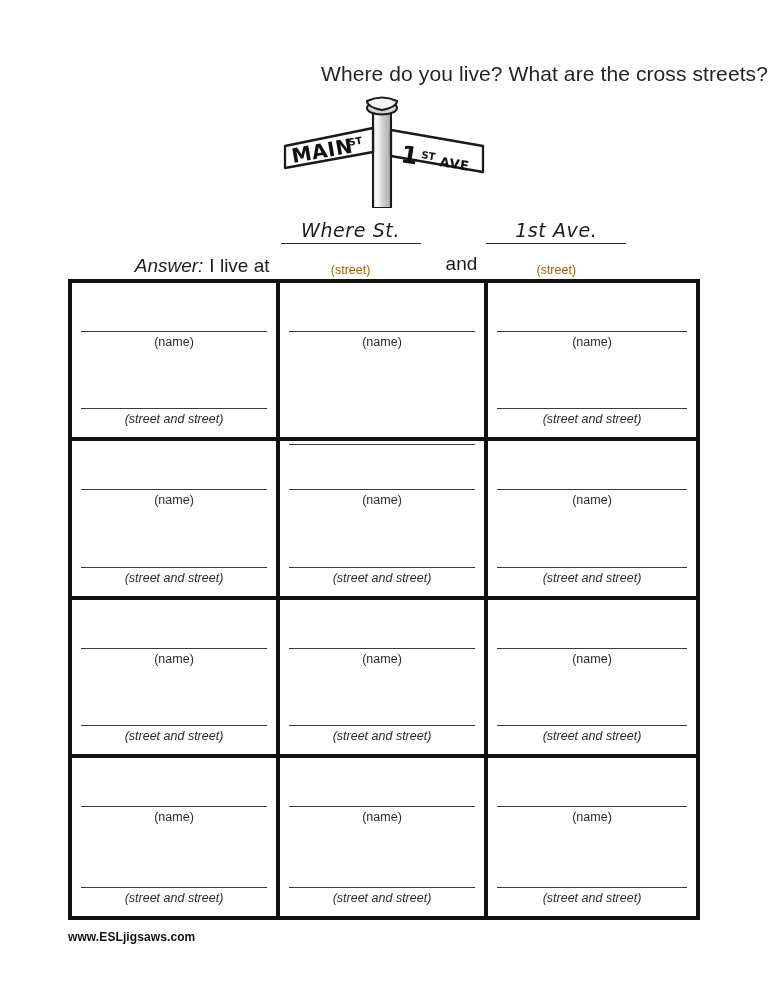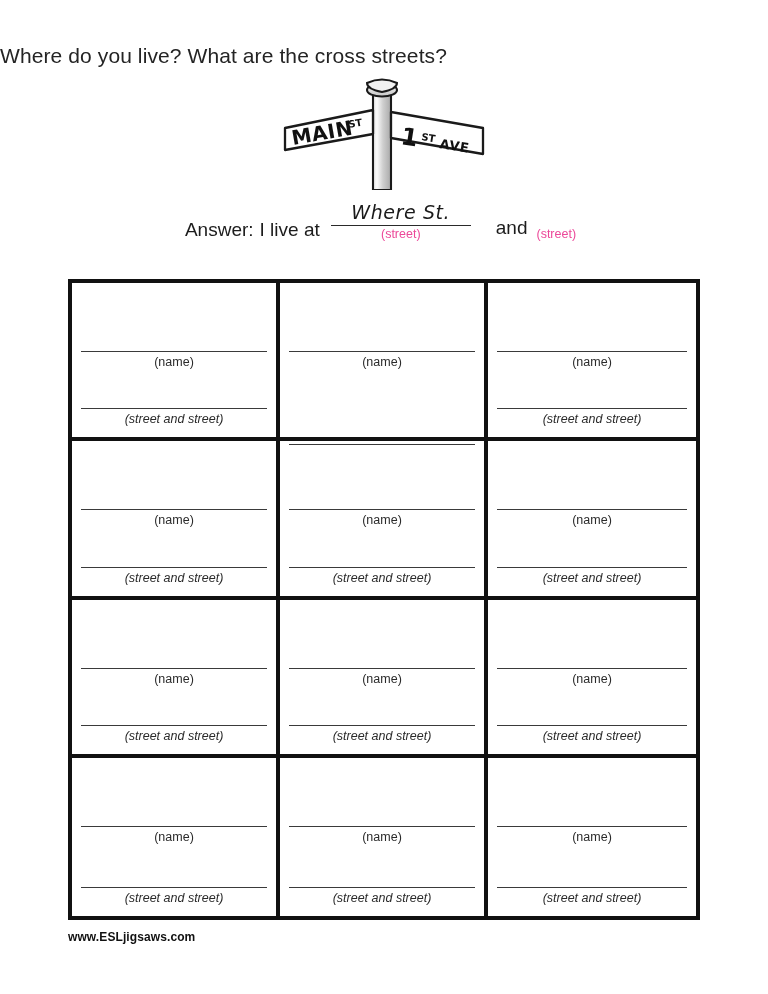--- a/index.html
+++ b/index.html
@@ -9,24 +9,24 @@
     height: 994px;
     background: #ffffff;
     font-family: "Liberation Sans", sans-serif;
     color: #1a1a1a;
     position: relative;
     overflow: hidden;
   }
 
   
   .title {
-    text-align: left;
+    text-align: right;
     font-size: 21px;
     color: #242424;
-    padding-top: 44px;
+    padding-top: 62px;
     letter-spacing: 0.1px;
   }
 
   
   .sign-wrap {
     width: 100%;
     height: 120px;
     display: flex;
     justify-content: center;
     align-items: flex-start;
@@ -36,20 +36,21 @@
   
   .answer-row {
     display: flex;
     justify-content: center;
     align-items: flex-end;
     margin-top: 10px;
     font-size: 19px;
     color: #1c1c1c;
   }
   .answer-label {
+    font-style: italic;
     margin-right: 6px;
     font-size: 19px;
   }
   .answer-static { margin-right: 4px; text-align: center; }
   .blank-group {
     display: inline-flex;
     flex-direction: column;
     align-items: center;
     margin: 0 7px;
   }
@@ -60,22 +61,22 @@
     padding: 0 10px 1px 10px;
     font-family: "DejaVu Sans", sans-serif;
     font-style: italic;
     font-size: 19px;
     letter-spacing: 0.6px;
     color: #1a1a1a;
     line-height: 1.15;
   }
   .blank-cap {
     font-size: 12.5px;
-    color: #ec4899;
-    margin-top: 1px;
+    color: #a16207;
+    margin-top: 19px;
   }
   .and-word { margin: 0 2px 2px 18px; }
 
   
   .grid {
     position: absolute;
     left: 68px;
     top: 279px;
     width: 632px;
     height: 641px;
@@ -94,21 +95,20 @@
   .cell.col3 { border-right: none; }
   .cell.row4 { border-bottom: none; }
 
   .line-block {
     position: absolute;
     left: 9px;
     right: 9px;
     display: flex;
     flex-direction: column;
     align-items: center;
-    margin-top: 20px;
   }
   .name-block  { top: 48px; }
   .street-block{ bottom: 10px; font-style: italic; }
   
   .street-block.shifted { bottom: -8px; }
 
   .rule {
     width: 100%;
     height: 0;
     border-bottom: 1.7px solid #3a3a3a;
@@ -172,20 +172,21 @@
   <span class="answer-static">I live at</span>
 
   <span class="blank-group">
     <span class="blank-fill">Where St.</span>
     <span class="blank-cap">(street)</span>
   </span>
 
   <span class="and-word">and</span>
 
   <span class="blank-group">
+    <span class="blank-fill">1st Ave.</span>
     <span class="blank-cap">(street)</span>
   </span>
 </div>
 
 <div class="grid" id="grid">
     <div class="cell">
       <div class="line-block name-block">
         <div class="rule"></div>
         <div class="caption">(name)</div>
       </div>

